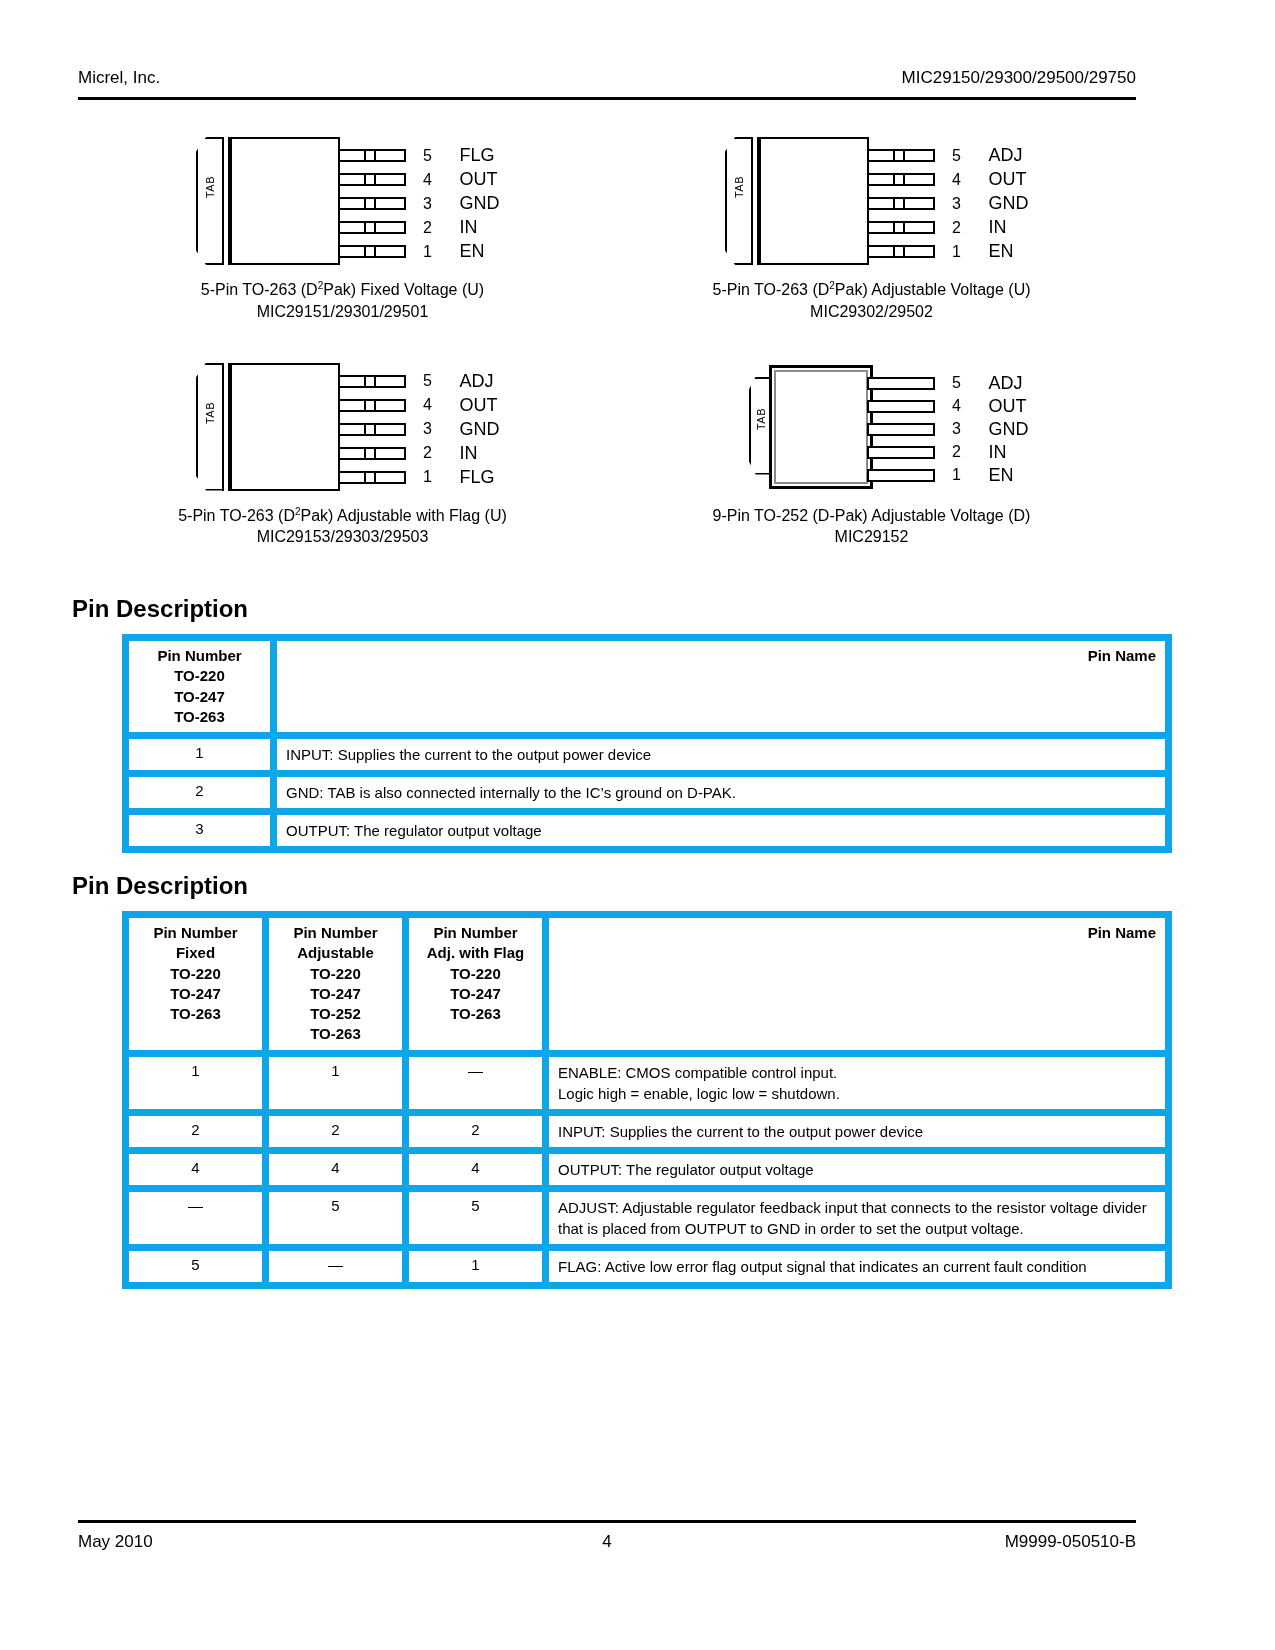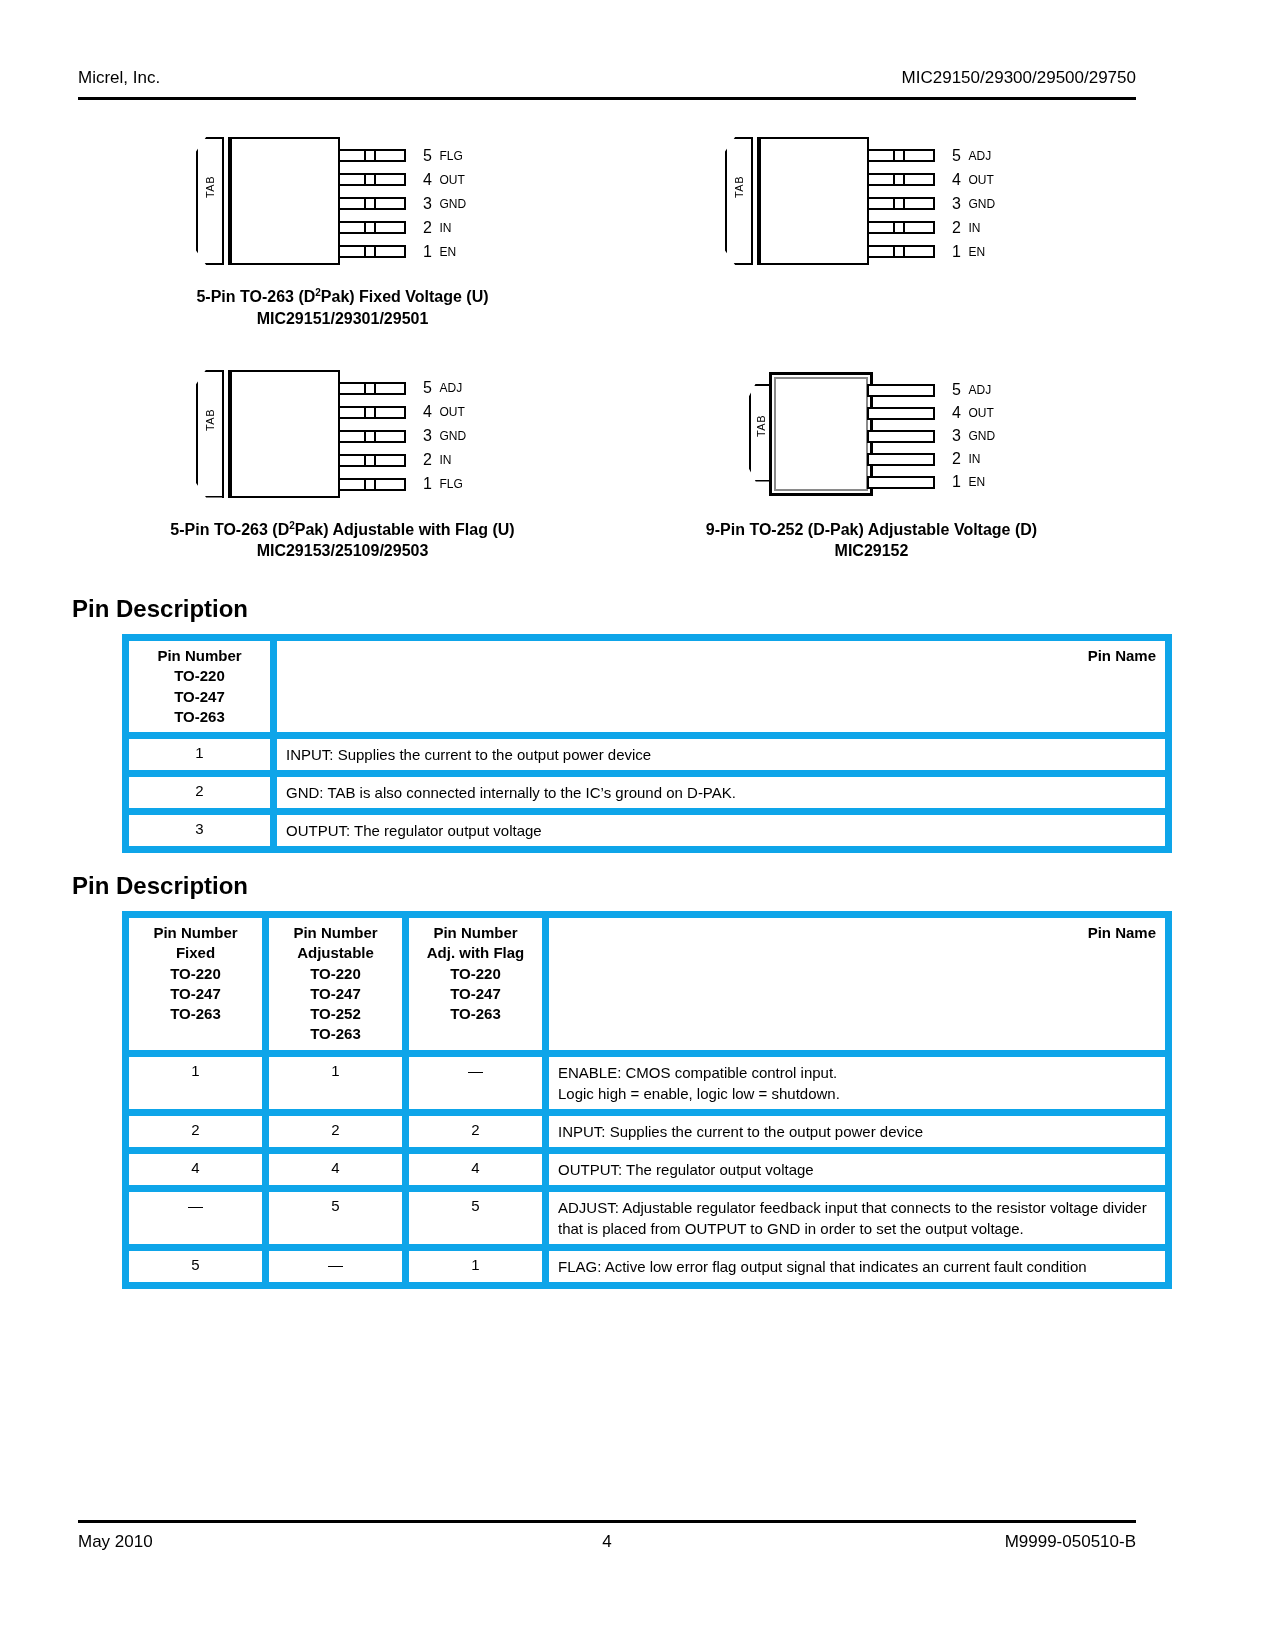--- a/index.html
+++ b/index.html
@@ -100,25 +100,25 @@
     border: 2px solid #000; position: relative;
   }
   .pin-lead.notched::before,
   .pin-lead.notched::after {
     content: ""; position: absolute; top: -2px; width: 2px; height: 13px; background: #000;
   }
   .pin-lead.notched::before { left: 24px; }
   .pin-lead.notched::after  { left: 34px; }
   .pin-lead.flat { border: 2px solid #000; }
   .pin-num { width: 24px; text-align: center; font-size: 16px; margin-left: 10px; }
-  .pin-name { font-size: 12px; margin-left: 0; white-space: nowrap; }
+  .pin-name { font-size: 18px; margin-left: 20px; white-space: nowrap; }
 
   .pkg-caption {
-    text-align: center; font-weight: bold; font-size: 16px;
-    line-height: 1.35; margin-top: 11px;
+    text-align: center; font-weight: normal; font-size: 16px;
+    line-height: 1.35; margin-top: 4px;
   }
   .pkg-caption sup { font-size: 10px; vertical-align: super; }
 
   
   .section-title {
     position: absolute; left: 72px;
     font-size: 24px; font-weight: bold;
   }
   #sec1-title { top: 595px; }
   #sec2-title { top: 872px; }
@@ -237,20 +237,26 @@
               <div class="pin-num">2</div>
               <div class="pin-name">IN</div>
             </div>
             <div class="pin-row" style="top:120px">
               <div class="pin-lead notched"></div>
               <div class="pin-num">1</div>
               <div class="pin-name">EN</div>
             </div>
           </div>
         </div>
+        <div class="pkg-caption">
+          <div>
+            <span>5-Pin TO-263 (D</span><sup>2</sup><span>Pak) Adjustable Voltage (U)</span>
+          </div>
+          <div>MIC29302/29502</div>
+        </div>
       </div>
 
     </div>
 
     <div class="pkg-row" style="margin-top:28px">
 
       <div class="pkg-cell">
         <div class="pkg-art d2">
           <div class="tab-poly"></div>
           <div class="tab-label">TAB</div>
@@ -282,21 +288,21 @@
               <div class="pin-lead notched"></div>
               <div class="pin-num">1</div>
               <div class="pin-name">FLG</div>
             </div>
           </div>
         </div>
         <div class="pkg-caption">
           <div>
             <span>5-Pin TO-263 (D</span><sup>2</sup><span>Pak) Adjustable with Flag (U)</span>
           </div>
-          <div>MIC29153/25109/29503</div>
+          <div>MIC29153/29303/29503</div>
         </div>
       </div>
 
       <div class="pkg-cell">
         <div class="pkg-art dpak">
           <div class="tab-poly"></div>
           <div class="tab-label">TAB</div>
           <div class="body"></div>
           <div class="pins">
             <div class="pin-row" style="top:26px">

